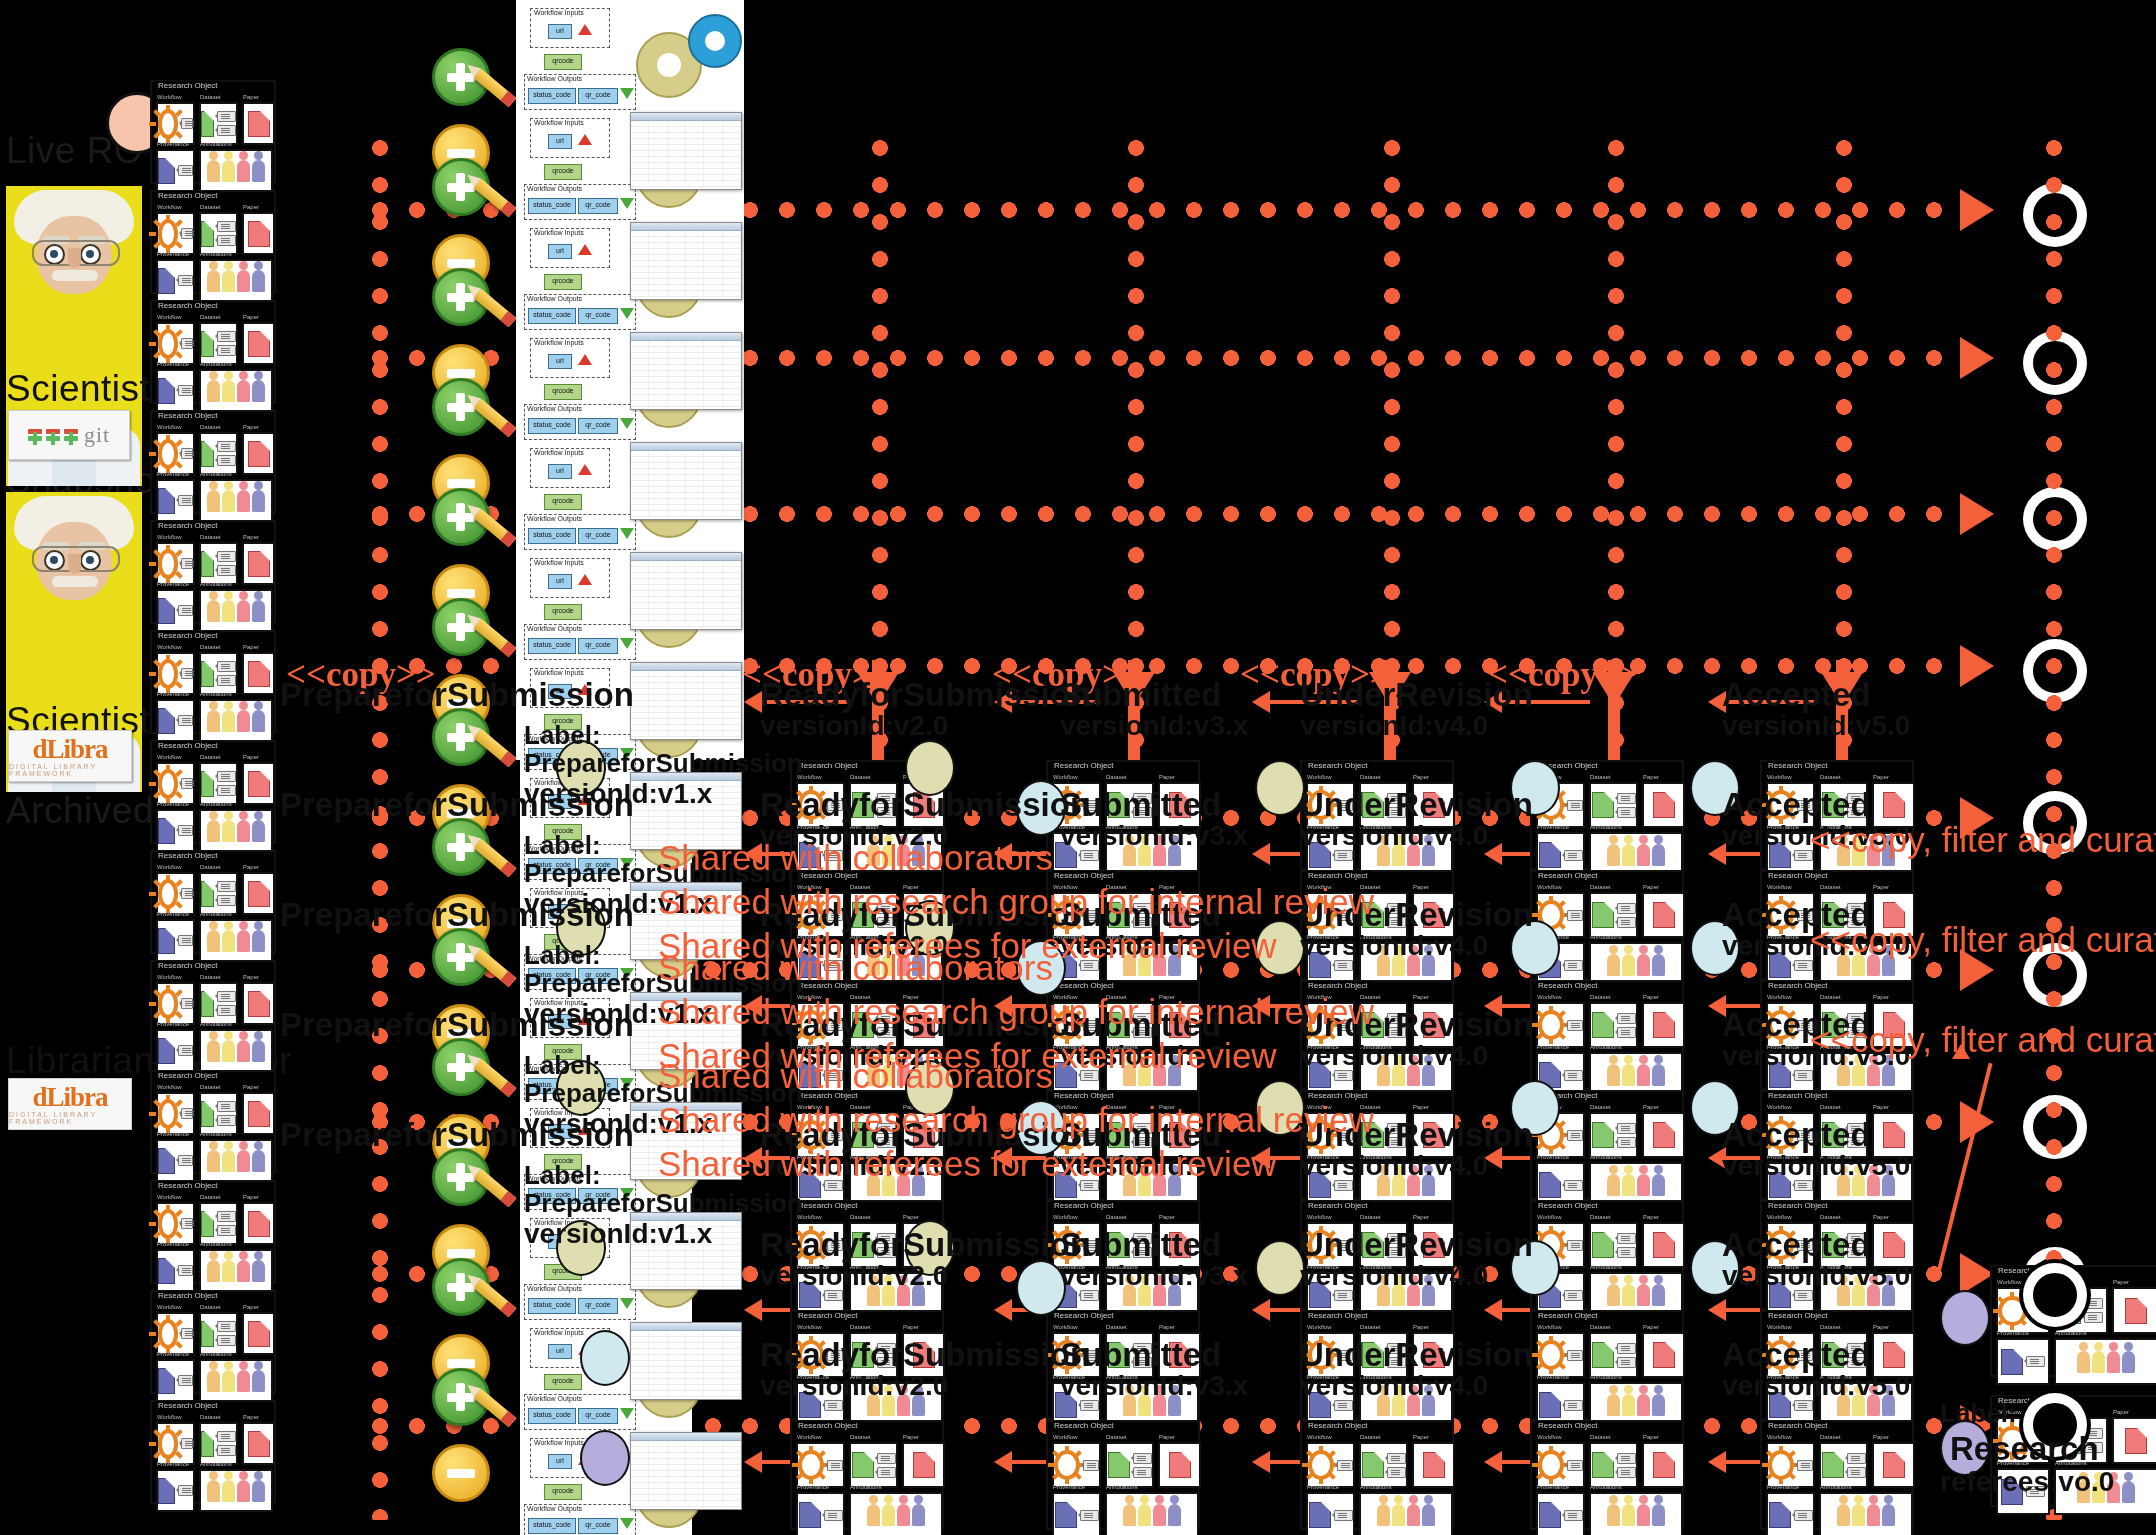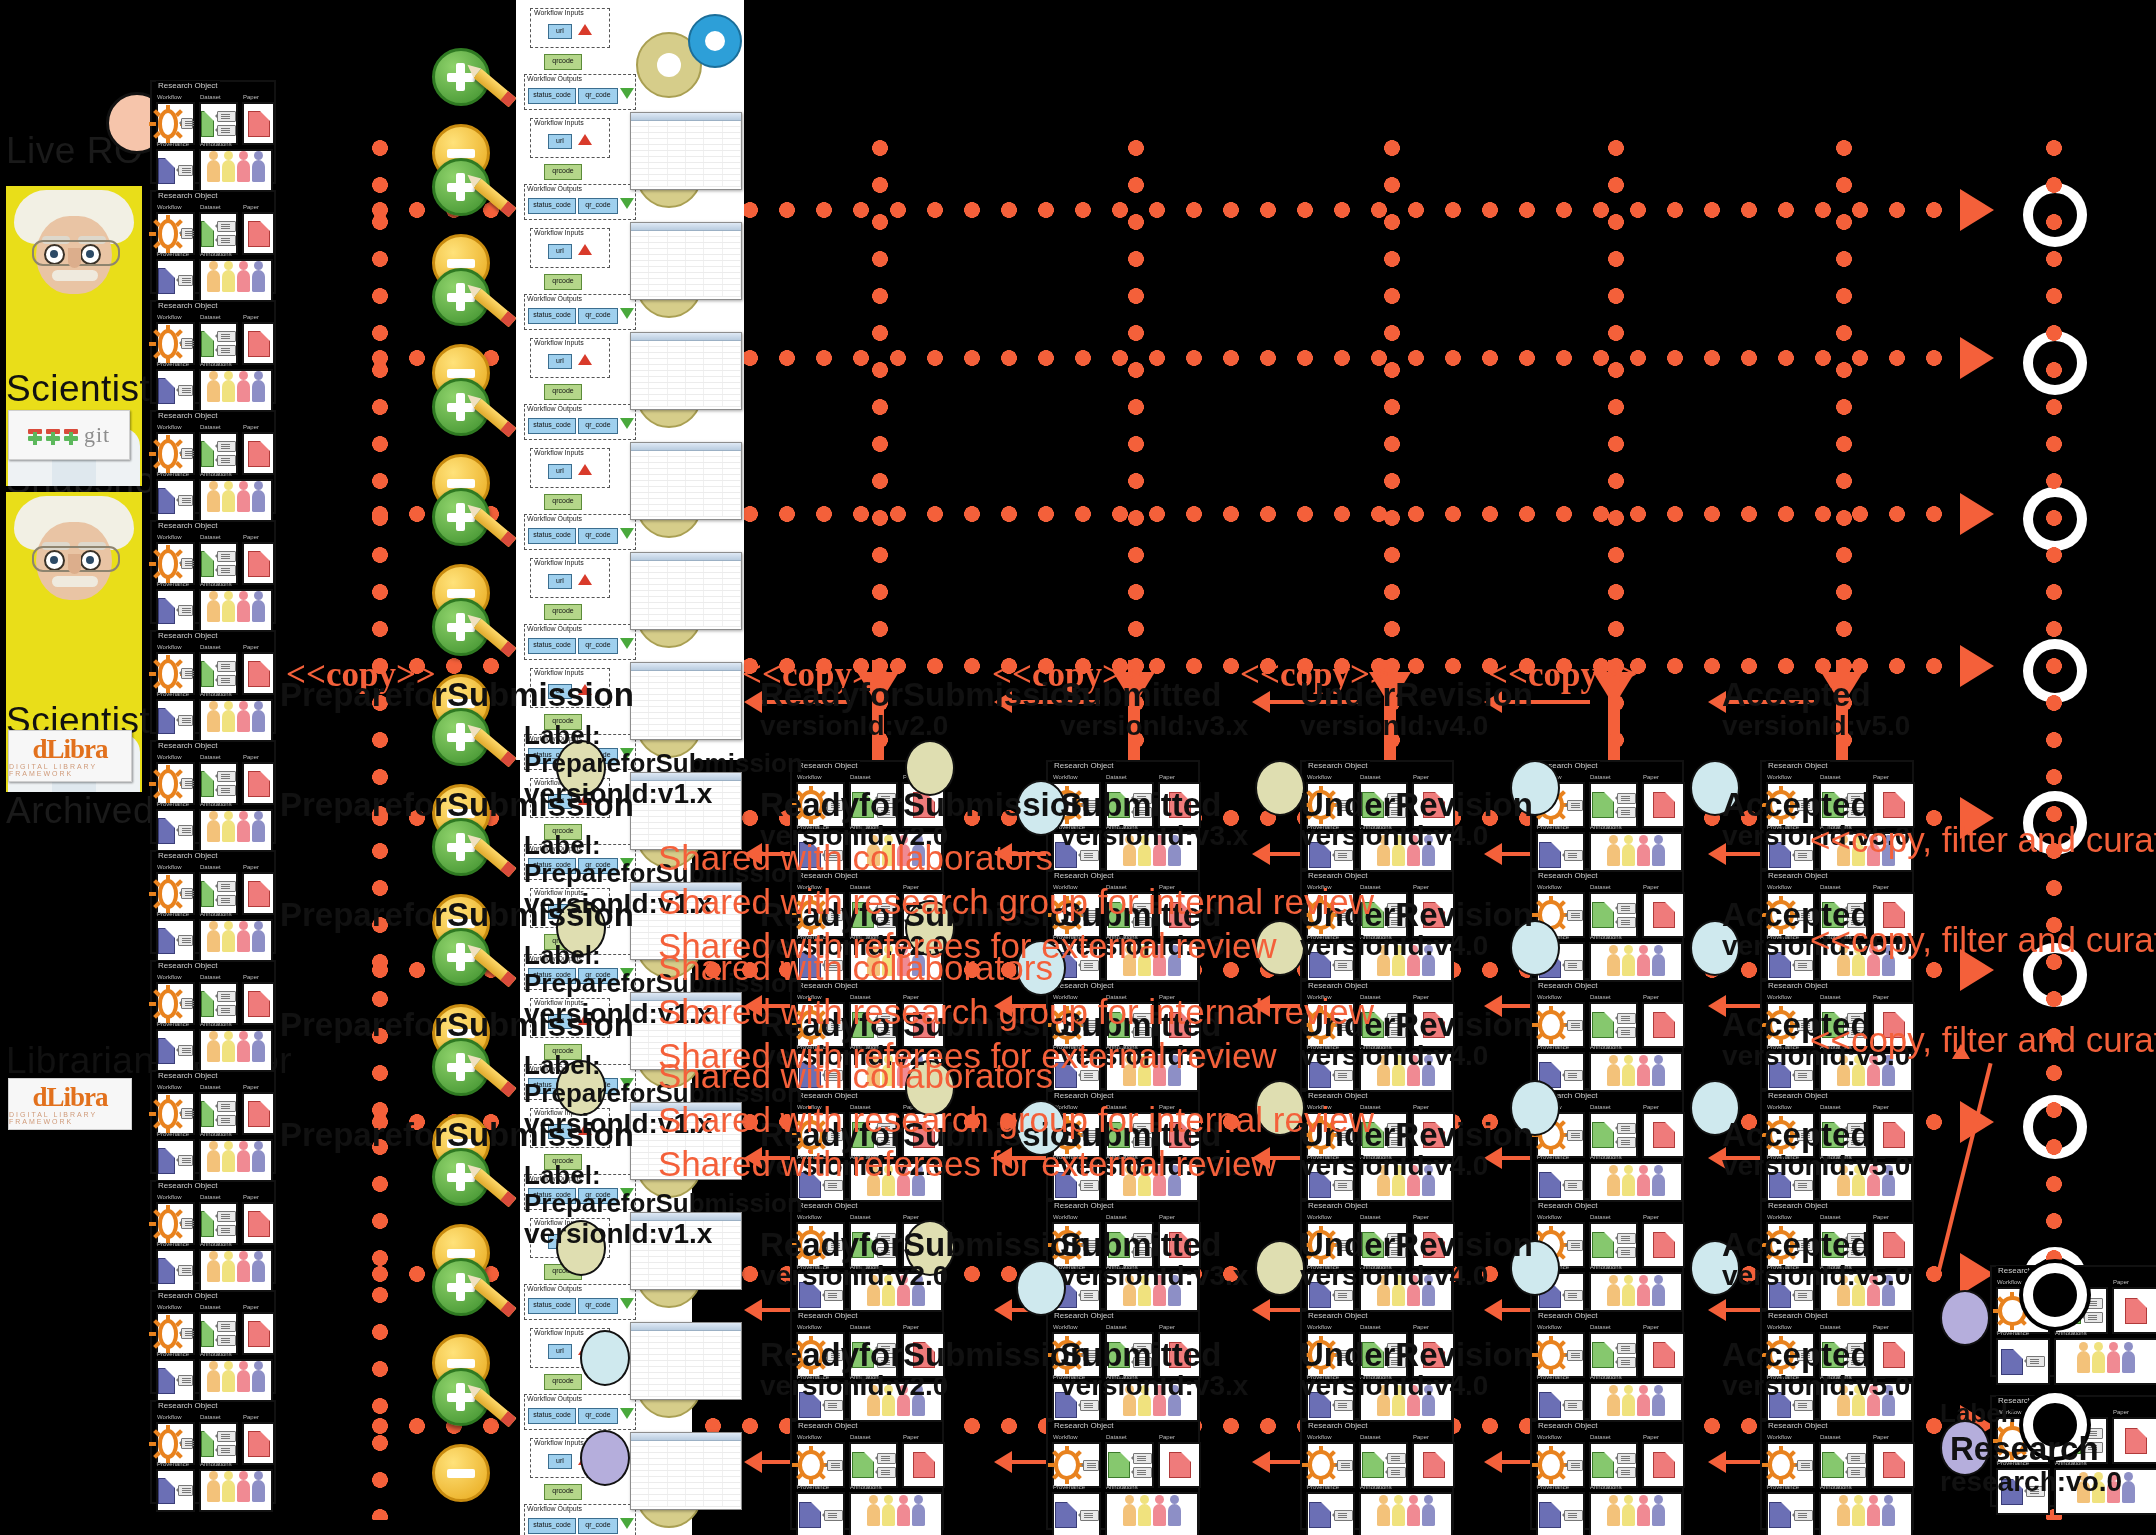--- a/index.html
+++ b/index.html
@@ -4446,16 +4446,16 @@
       <div class="notelabel" style="left:658px;top:948px;">Shared with collaborators</div>
       <div class="notelabel" style="left:658px;top:992px;">Shared with research group for internal review</div>
       <div class="notelabel" style="left:658px;top:1036px;">Shared with referees for external review</div>
       <div class="notelabel" style="left:658px;top:1056px;">Shared with collaborators</div>
       <div class="notelabel" style="left:658px;top:1100px;">Shared with research group for internal review</div>
       <div class="notelabel" style="left:658px;top:1144px;">Shared with referees for external review</div>
       <div class="notelabel" style="left:1810px;top:820px;">&lt;&lt;copy, filter and curate&gt;&gt;</div>
       <div class="notelabel" style="left:1810px;top:920px;">&lt;&lt;copy, filter and curate&gt;&gt;</div>
       <div class="notelabel" style="left:1810px;top:1020px;">&lt;&lt;copy, filter and curate&gt;&gt;</div>
       <div class="blacktext" style="left:1950px;top:1430px;">Research</div>
-      <div class="verlabel" style="left:1940px;top:1466px;">research:vo.0</div>
+      <div class="verlabel" style="left:1940px;top:1466px;">referees:vo.0</div>
       <div class="statelabel" style="left:1940px;top:1398px;font-size:26px;">Label:</div>
     </div>
 </div>
 
 </body></html>

